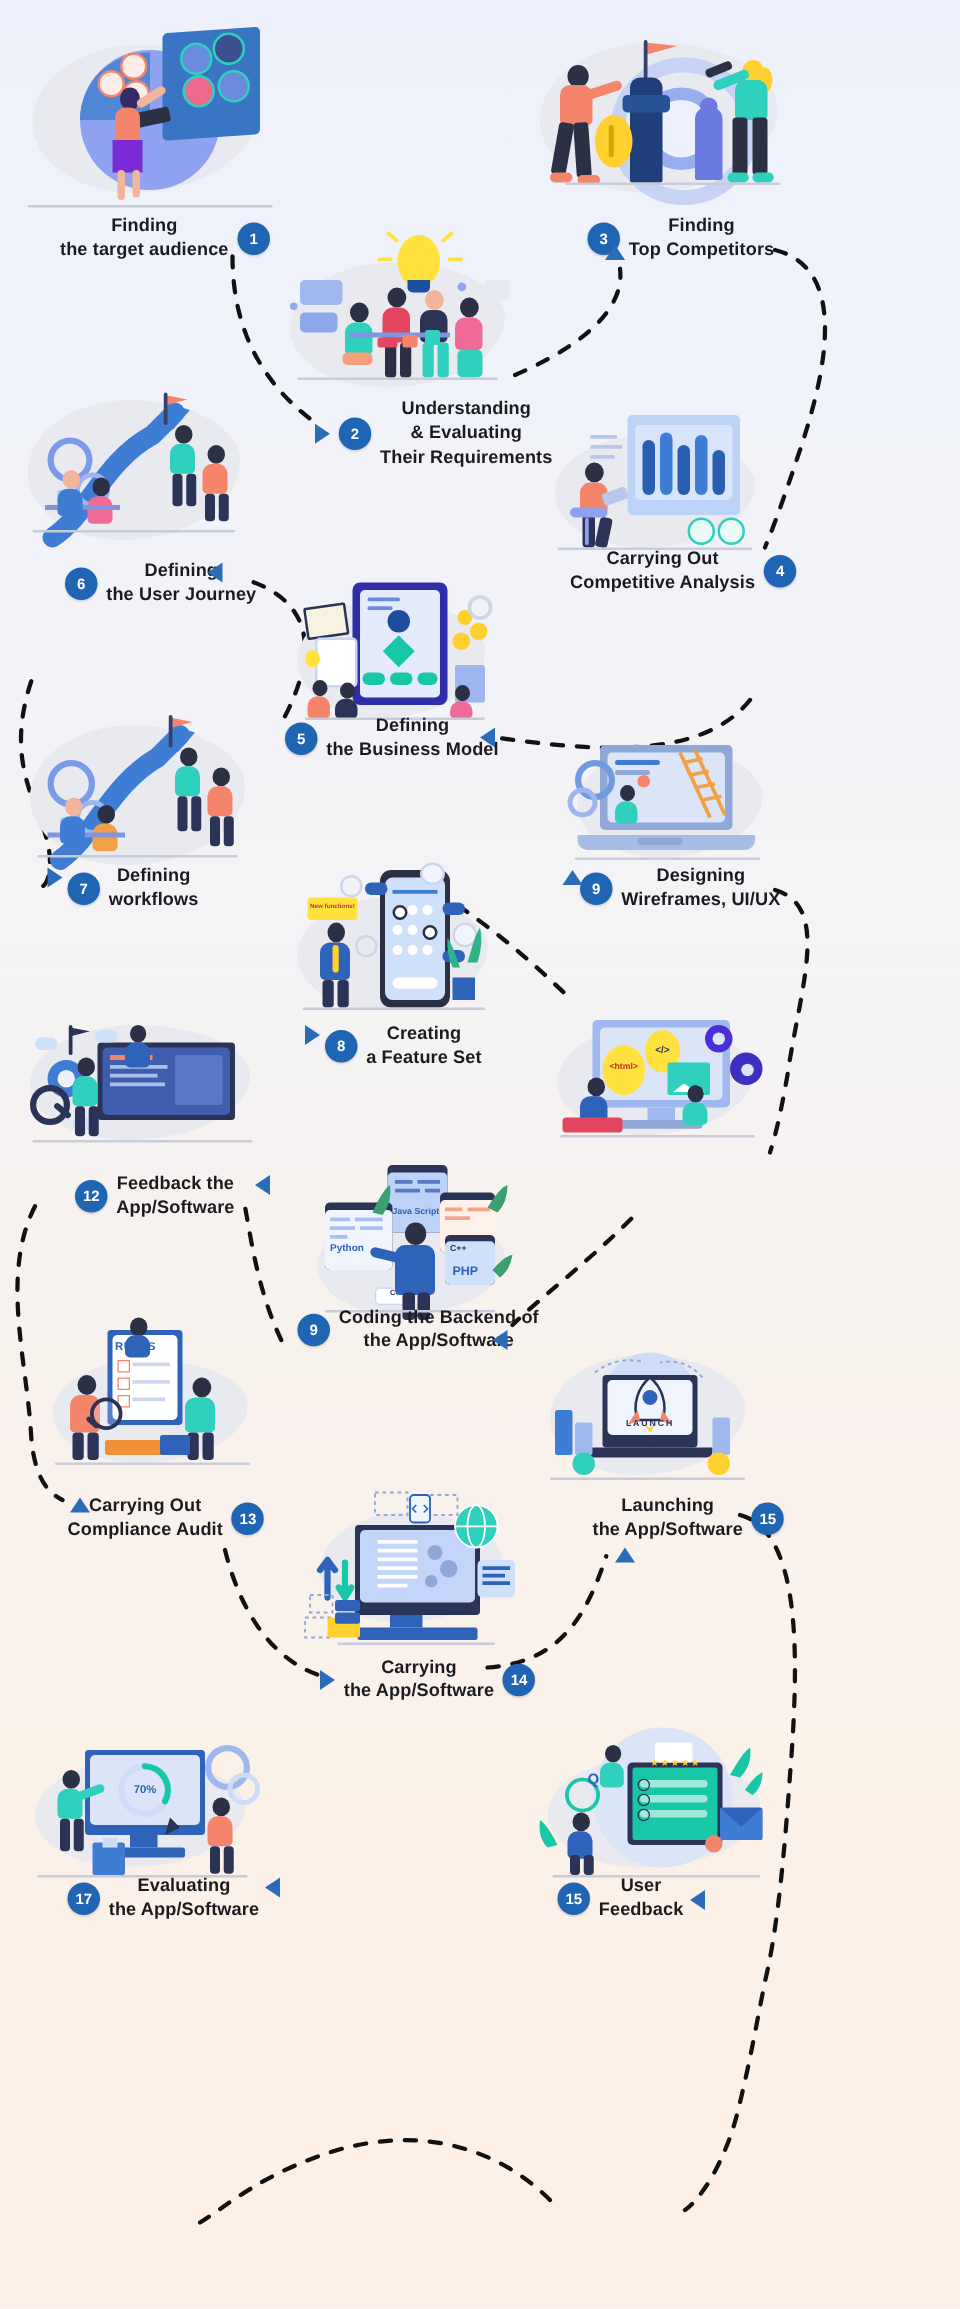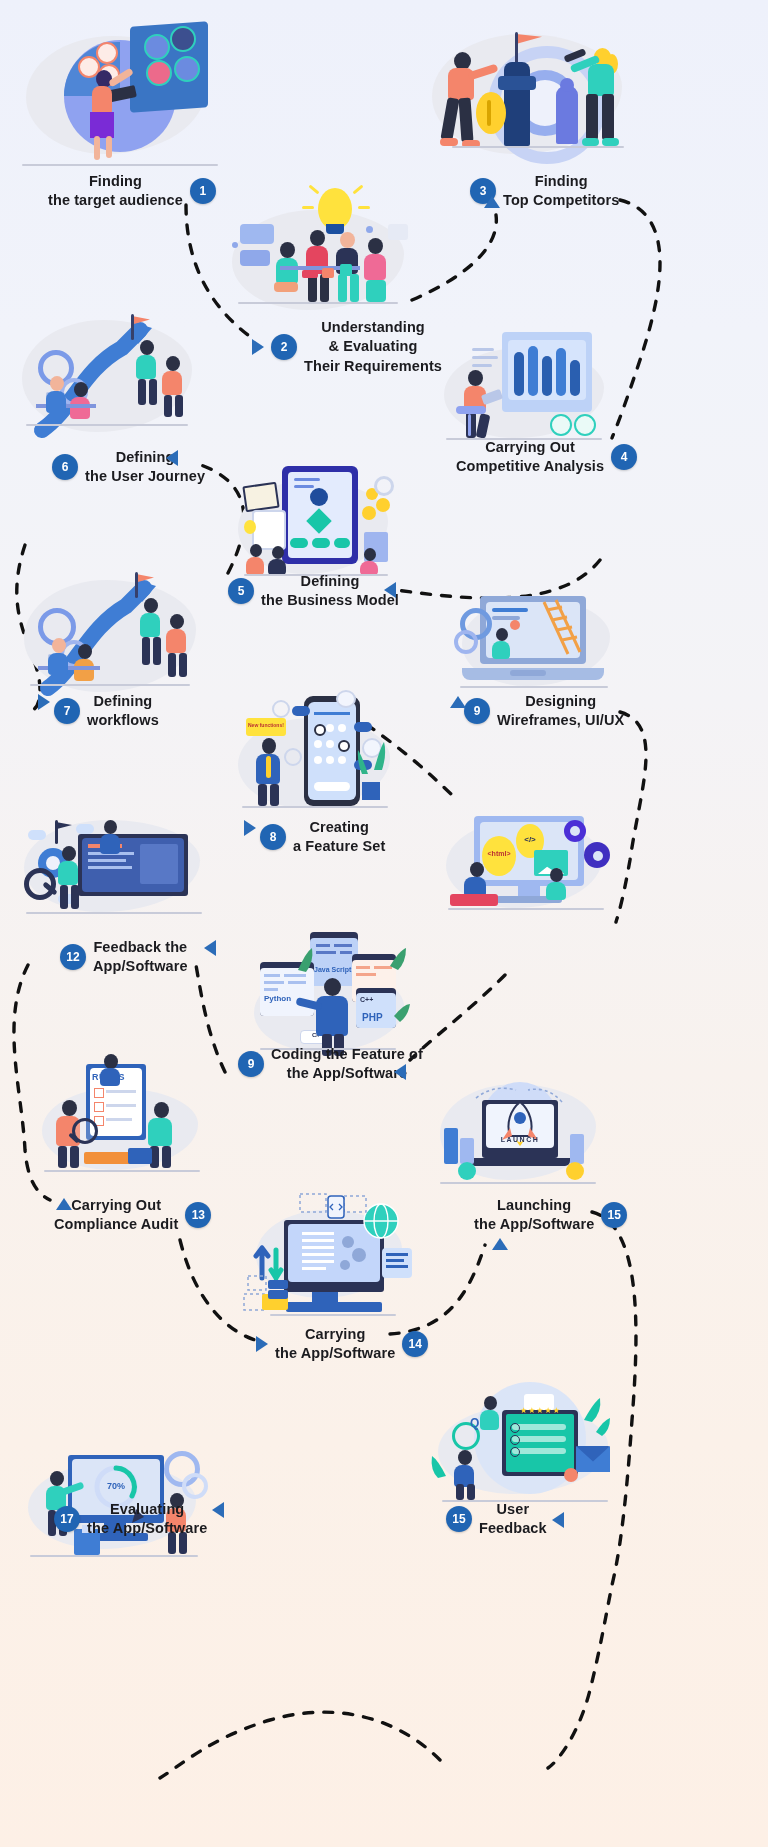--- a/index.html
+++ b/index.html
@@ -531,21 +531,21 @@
         </g>
       <rect x="92" y="6" width="16" height="22" rx="3" fill="#f0f4fd" stroke="#2f63ba" stroke-width="1.5"></rect>
       <path d="M97,14 l-3,3 l3,3 M103,14 l3,3 l-3,3" stroke="#2f63ba" stroke-width="1.3" fill="none"></path>
     </svg>
     <div class="sq" style="left:26px;top:104px;width:26px;height:16px;background:#ffd02e;border-radius:2px;"></div>
     <div class="sq" style="left:32px;top:90px;width:20px;height:9px;background:#2f63ba;border-radius:2px;"></div>
     <div class="sq" style="left:32px;top:100px;width:20px;height:9px;background:#2f63ba;border-radius:2px;"></div>
     <div class="ground" style="left:34px;top:124px;width:126px;"></div>
   </div>
 
-  <div class="ill" style="left:14px;top:1437px;width:200px;height:128px;">
+  <div class="ill" style="left:14px;top:1382px;width:200px;height:128px;">
     <div class="blob" style="left:14px;top:26px;width:168px;height:86px;"></div>
     <div class="scr" style="left:54px;top:18px;width:96px;height:68px;background:#2f63ba;border-radius:3px;"></div>
     <div class="scr" style="left:58px;top:22px;width:88px;height:56px;background:#dbe5f7;"></div>
     <div class="sq" style="left:90px;top:86px;width:22px;height:10px;background:#2f63ba;"></div>
     <div class="sq" style="left:70px;top:96px;width:64px;height:8px;background:#2f63ba;border-radius:2px;"></div>
     <svg width="200" height="128" style="position:absolute;left:0;top:0;">
       <circle cx="102" cy="50" r="19" fill="none" stroke="#cfdcf8" stroke-width="5"></circle>
       <path d="M102,31 a19,19 0 0 1 16,28" fill="none" stroke="#18c6a8" stroke-width="5" stroke-linecap="round"></path>
       <path d="M122,72 l-4,14 l12,-6Z" fill="#2b3356"></path>
     </svg>
@@ -678,21 +678,21 @@
       <span>Designing</span><br>
       <span>Wireframes, UI/UX</span>
     </div>
   </div>
   <div class="tri up" style="position:absolute;left:450px;top:696px;"></div>
 
 
   <div class="step" style="left:238px;top:1045px;">
     <div class="badge">9</div>
     <div class="lbl c">
-      <span>Coding the Feature of</span><br>
+      <span>Coding the Backend of</span><br>
       <span>the App/Software</span>
     </div>
   </div>
   <div class="tri left" style="position:absolute;left:394px;top:1064px;"></div>
 
   <div class="step" style="left:60px;top:938px;">
     <div class="badge">12</div>
     <div class="lbl c">
       <span>Feedback the</span><br>
       <span>App/Software</span>

